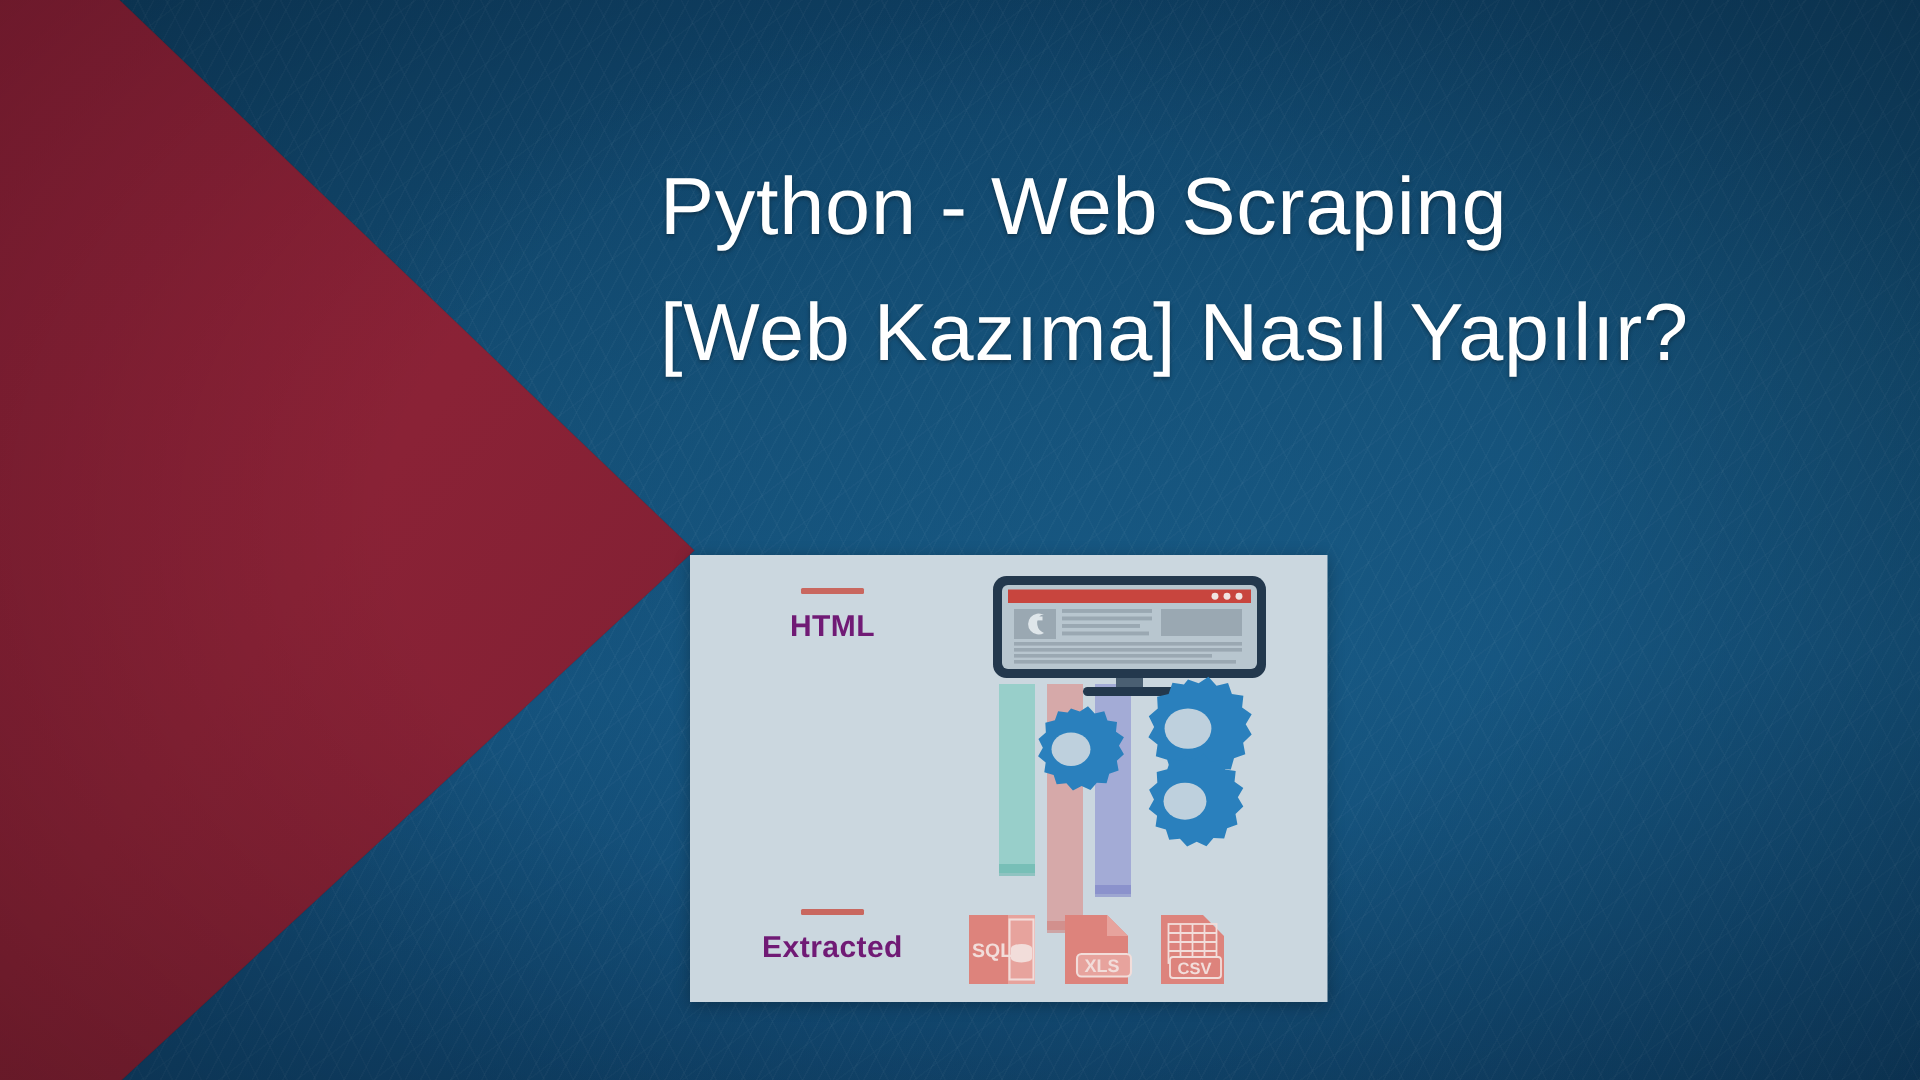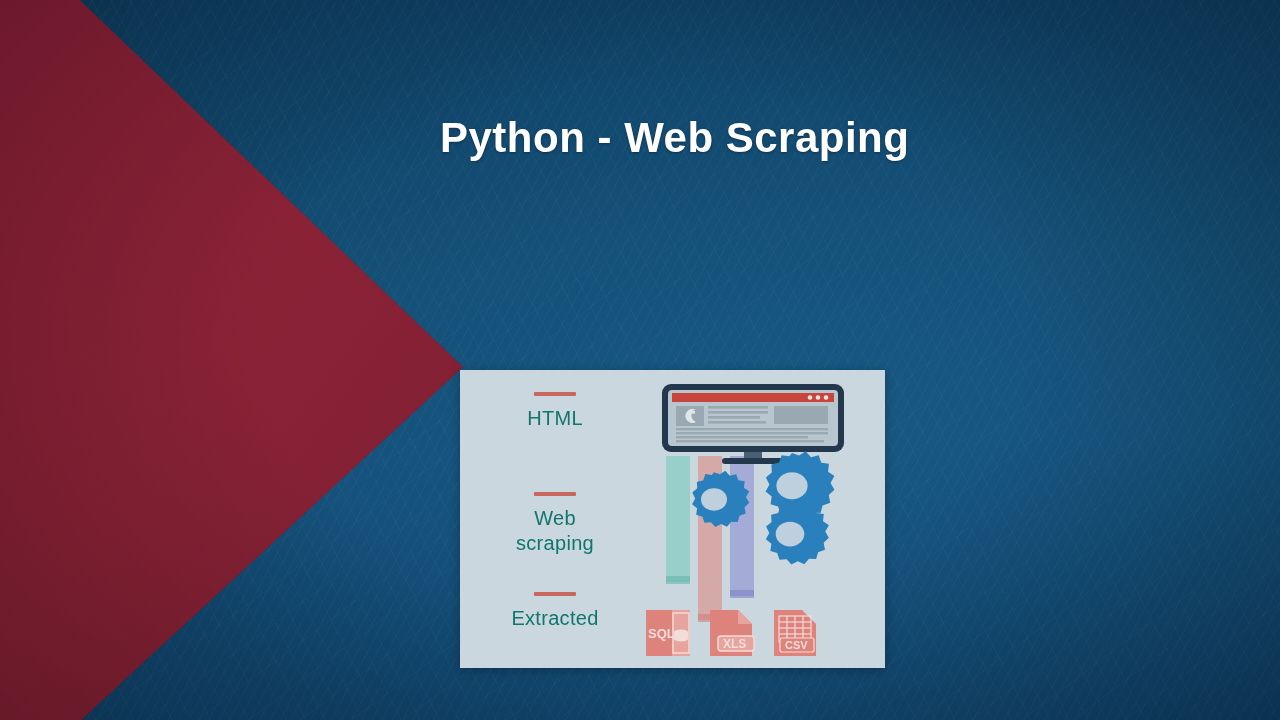--- a/index.html
+++ b/index.html
@@ -30,44 +30,44 @@
 
   .chev{position:absolute;left:0;top:0;width:480px;height:720px;}
 
   
   .title-wrap{
     position:absolute;left:440px;top:96px;width:800px;
     color:#ffffff;
     text-shadow:0 1px 3px rgba(0,0,0,.35);
   }
   .title-line{
-    font-size:42px;line-height:84px;font-weight:700;
+    font-size:54px;line-height:84px;font-weight:400;
     letter-spacing:.5px;white-space:nowrap;
   }
 
   
   .card{
     position:absolute;left:460px;top:370px;width:425px;height:298px;
     background:#cbd7df;
     box-shadow:0 2px 10px rgba(0,0,0,.28);
     overflow:hidden;
   }
   .card .inner{position:absolute;inset:0;}
 
   .step{position:absolute;text-align:center;width:170px;left:10px;}
   .step .dash{
     width:42px;height:4px;background:#c9675f;margin:0 auto 10px auto;border-radius:1px;
   }
   .step .lbl{
-    color:#0f766e;font-weight:normal;font-size:20px;line-height:25px;
+    color:#701a75;font-weight:bold;font-size:20px;line-height:25px;
     letter-spacing:.3px;
   }
   .step-html{top:22px;}
   .step-scrape{top:122px;}
-  .step-extract{top:222px;}
+  .step-extract{top:236px;}
 
   .art{position:absolute;left:178px;top:0;width:247px;height:298px;}
 </style>
 </head>
 <body>
 
 <div id="slide">
 
   <div class="tex"></div>
 
@@ -80,35 +80,31 @@
       </linearGradient>
     </defs>
     <polygon points="38,-40 463,367 38,760 -140,760 -140,-40" fill="url(#chevGrad)"></polygon>
     <polygon points="38,-40 463,367 38,760 -140,760 -140,-40" fill="none" stroke="rgba(0,0,0,0.05)" stroke-width="1"></polygon>
   </svg>
 
   <div class="vig"></div>
 
   <div class="title-wrap">
     <div class="title-line">Python - Web Scraping</div>
+    <div class="title-line">[Web Kazıma] Nasıl Yapılır?</div>
   </div>
 
   <div class="card">
     <div class="inner">
 
       <div class="step step-html">
         <div class="dash"></div>
         <div class="lbl">HTML</div>
       </div>
 
-      <div class="step step-scrape">
-        <div class="dash"></div>
-        <div class="lbl">Web</div>
-        <div class="lbl">scraping</div>
-      </div>
 
       <div class="step step-extract">
         <div class="dash"></div>
         <div class="lbl">Extracted</div>
       </div>
 
       <svg class="art" viewBox="0 0 247 298">
 
         <g>
           <rect x="28" y="86" width="24" height="126" fill="#79c9bd" opacity="0.62"></rect>

